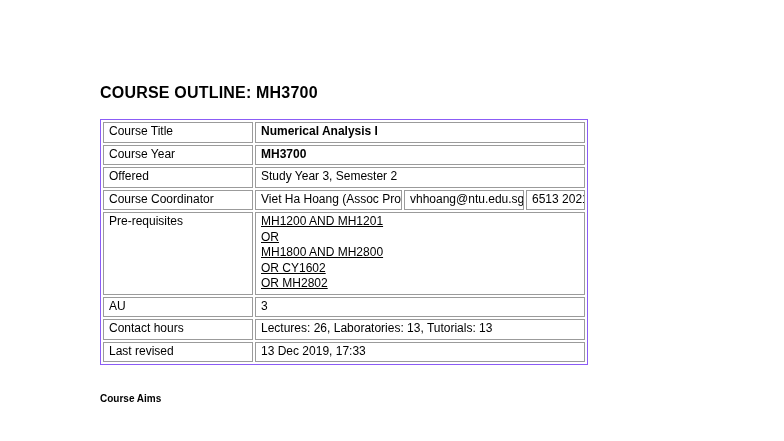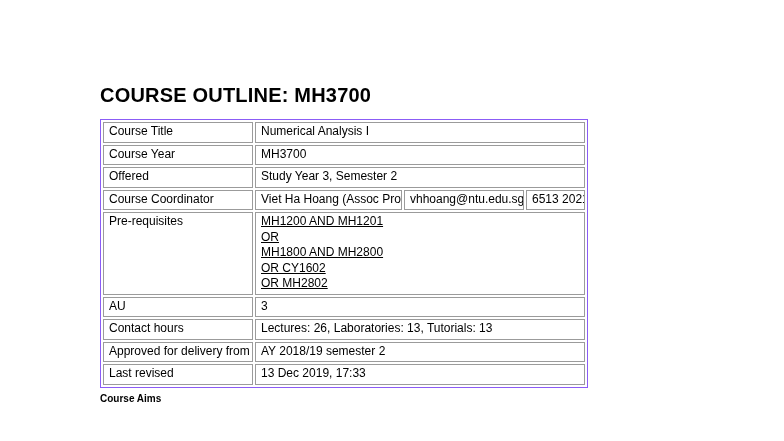--- a/index.html
+++ b/index.html
@@ -10,21 +10,21 @@
     background: #ffffff;
     overflow: hidden;
     font-family: "Liberation Sans", "DejaVu Sans", sans-serif;
     color: #000000;
   }
   h1.doc-title {
     position: absolute;
     left: 100px;
     top: 84px;
     margin: 0;
-    font-size: 20px;
+    font-size: 16px;
     font-weight: bold;
     letter-spacing: 0.2px;
     white-space: nowrap;
   }
   table.course-table {
     position: absolute;
     left: 100px;
     top: 119px;
     width: 488px;
     table-layout: fixed;
@@ -36,21 +36,21 @@
   table.course-table td {
     border: 1px solid #9b9b9b;
     padding: 1px 5px 2px 5px;
     font-size: 12px;
     line-height: 15.5px;
     vertical-align: top;
     overflow: hidden;
     white-space: nowrap;
   }
   table.course-table td.multiline { white-space: pre-line; text-decoration: underline; }
-  table.course-table td.bold { font-weight: normal; }
+  table.course-table td.bold { font-weight: bold; }
   col.c1 { width: 150px; }
   col.c2 { width: 147px; }
   col.c3 { width: 120px; }
   col.c4 { width: auto; }
   h2.section-heading {
     position: absolute;
     left: 100px;
     top: 393px;
     margin: 0;
     font-size: 10px;
@@ -110,24 +110,20 @@
       </tr>
       <tr>
         <td>AU</td>
         <td colspan="3">3</td>
       </tr>
       <tr>
         <td>Contact hours</td>
         <td colspan="3">Lectures: 26, Laboratories: 13, Tutorials: 13</td>
       </tr>
       <tr>
-        <td>Approved for delivery from</td>
-        <td colspan="3">AY 2018/19 semester 2</td>
-      </tr>
-      <tr>
         <td>Last revised</td>
         <td colspan="3">13 Dec 2019, 17:33</td>
       </tr>
     </tbody>
   </table>
 
   <h2 class="section-heading">Course Aims</h2>
 
 
 </div>

